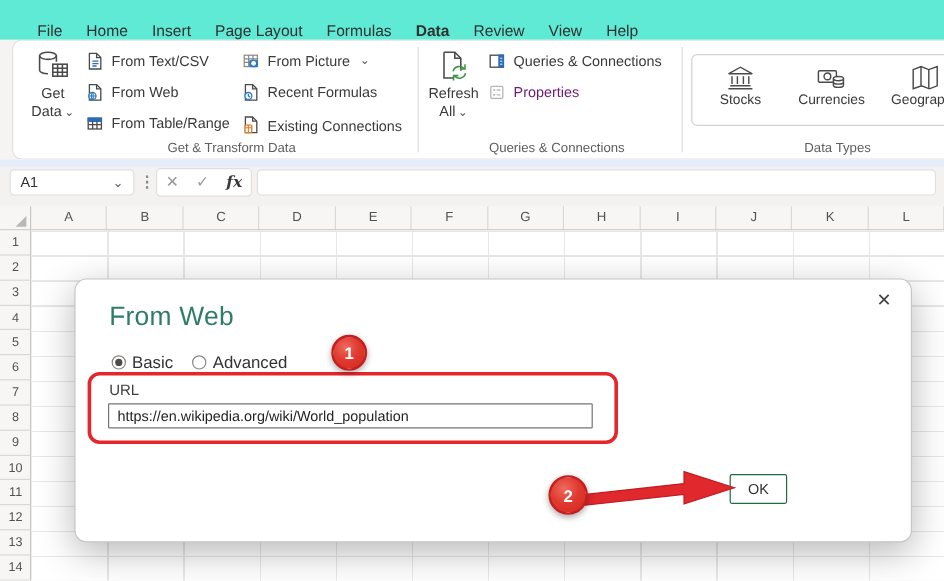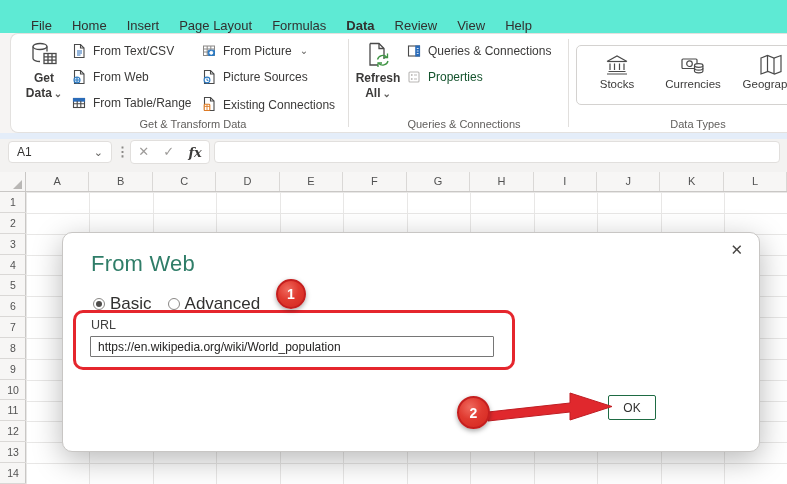--- a/index.html
+++ b/index.html
@@ -12,24 +12,24 @@
   .tab{font-size:13px;color:#323130;position:relative;cursor:default;white-space:nowrap;}
   .tab.active{font-weight:700;}
   .tab.active::after{content:"";position:absolute;left:0;right:0;bottom:-7px;height:3px;
                      border-radius:2px;background:#1e7145;}
 
   
   .ribbon{position:absolute;left:10px;top:33px;width:777px;height:100px;background:#ffffff;
           border:1px solid #e3e1df;border-right:none;border-radius:8px 0 0 8px;box-sizing:border-box;}
   .bigbtn{position:absolute;top:4px;width:46px;height:90px;text-align:center;font-size:12px;color:#3b3a39;}
   .bigbtn svg{display:block;margin:3px auto 2px auto;}
-  .bigbtn .bl{line-height:15px;font-weight:bold;}
+  .bigbtn .bl{line-height:15px;}
   .ritem{position:absolute;display:flex;align-items:center;gap:6px;height:18px;font-size:12px;color:#3b3a39;white-space:nowrap;}
   .ritem svg{flex:0 0 auto;}
-  .ritem.disabled{color:#14532d;}
+  .ritem.disabled{color:#701a75;}
   .chev{font-size:10px;color:#5f5d5b;margin-left:2px;line-height:10px;}
   .grouplabel{position:absolute;top:84px;font-size:11px;color:#605e5c;text-align:center;transform:translateX(-50%);white-space:nowrap;}
   .divider{position:absolute;top:5px;height:88px;width:1px;background:#e1dfdd;}
   .gallery{position:absolute;left:565px;top:11px;width:240px;height:60px;border:1px solid #d4d2d0;
            border-radius:5px;background:#fff;box-sizing:border-box;}
   .gitem{position:absolute;top:0;height:58px;text-align:center;font-size:11.5px;color:#3b3a39;}
   .gitem svg{display:block;margin:7px auto 1px auto;}
 
   
   .bluestrip{position:absolute;left:0;top:133px;width:100%;height:6px;background:#e4edf9;}
@@ -59,21 +59,21 @@
   .cells{position:absolute;left:26px;top:192px;right:0;bottom:0;background:#fff;
     background-image:
       repeating-linear-gradient(to right,#e8e7e6 0 1px,transparent 1px 63.45px),
       repeating-linear-gradient(to bottom,#e8e7e6 0 1px,transparent 1px 20.857px);}
 
   
   .dialog{position:absolute;left:62px;top:232px;width:696px;height:218px;background:#fff;
           border:1px solid #c8c6c4;border-radius:10px;box-shadow:0 8px 30px rgba(0,0,0,.28);z-index:10;}
   .dlg-close{position:absolute;right:16px;top:8px;font-size:15px;color:#484644;cursor:pointer;font-weight:400;}
   .dlg-title{position:absolute;left:28px;top:18px;font-size:22px;font-weight:300;color:#2f7d68;letter-spacing:.2px;}
-  .radios{position:absolute;left:30px;top:61px;display:flex;gap:16px;align-items:center;font-size:17px;color:#323130;}
+  .radios{position:absolute;left:30px;top:61px;display:flex;gap:16px;align-items:center;font-size:14px;color:#323130;}
   .radio-opt{display:flex;align-items:center;gap:5px;}
   .radio{width:12px;height:12px;border:1px solid #8a8886;border-radius:50%;background:#fff;position:relative;box-sizing:border-box;}
   .radio.selected::after{content:"";position:absolute;left:2px;top:2px;width:6px;height:6px;border-radius:50%;background:#4f4d4b;}
   .urllabel{position:absolute;left:28px;top:85px;font-size:12.5px;color:#404040;}
   .url-input{position:absolute;left:27px;top:103px;width:404px;height:21px;border:1px solid #767676;background:#fff;
              font-family:"Liberation Sans",sans-serif;font-size:12px;color:#242322;padding:0 7px;box-sizing:border-box;border-radius:1px;}
   .btn{position:absolute;top:162px;height:25px;background:#fff;font-family:"Liberation Sans",sans-serif;
        font-size:12px;color:#323130;border-radius:2px;cursor:pointer;padding:0;}
   .btn.ok{left:545px;width:48px;border:1px solid #1e6b43;}
   .btn.cancel{left:606px;width:61px;border:1px solid #aeacaa;}
@@ -158,21 +158,21 @@
       <span>From Picture</span>
       <span class="chev">⌄</span>
     </div>
     <div class="ritem" style="left:190px;top:34px;">
       <svg class="ic" width="16" height="16" viewBox="0 0 16 16" fill="none" stroke="#4a4a4a" stroke-width="1.1">
         <path d="M3.5 1.5h6L13 5v9.5H3.5z" fill="#fff"></path>
           <path d="M9.5 1.5V5H13"></path>
         <circle cx="6" cy="11" r="2.9" stroke="#2b79c2" fill="#fff"></circle>
         <path d="M6 9.4V11l1.4.9" stroke="#2b79c2"></path>
       </svg>
-      <span>Picture Sources</span>
+      <span>Recent Formulas</span>
     </div>
     <div class="ritem" style="left:190px;top:60px;align-items:flex-end;">
       <svg class="ic" width="16" height="16" viewBox="0 0 16 16" fill="none" stroke="#4a4a4a" stroke-width="1.1">
         <path d="M3.5 1.5h6L13 5v9.5H3.5z" fill="#fff"></path>
           <path d="M9.5 1.5V5H13"></path>
         <rect x="3.2" y="8.2" width="5.6" height="6.3" rx=".8" stroke="#e07c24" fill="#fff"></rect>
         <path d="M3.2 10.4h5.6M6 8.2v6.3" stroke="#e07c24" stroke-width=".9"></path>
       </svg>
       <span>Existing Connections</span>
     </div>

